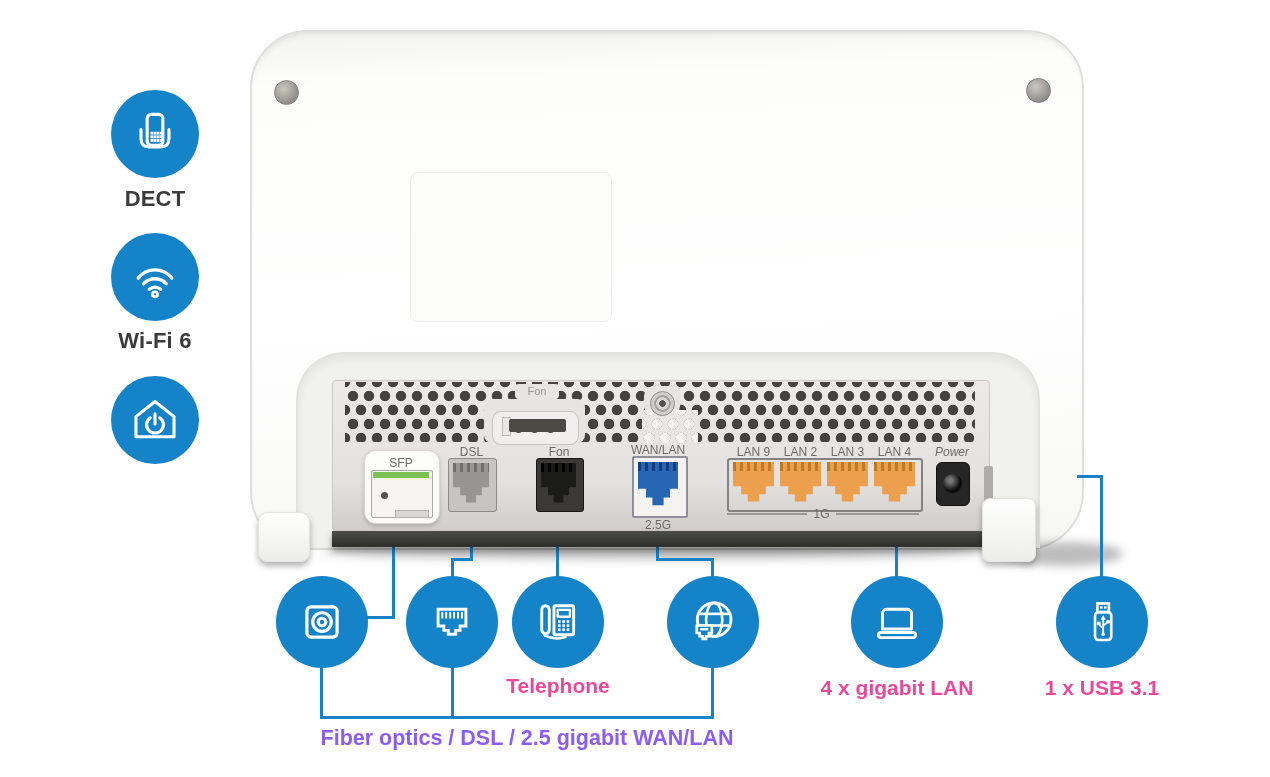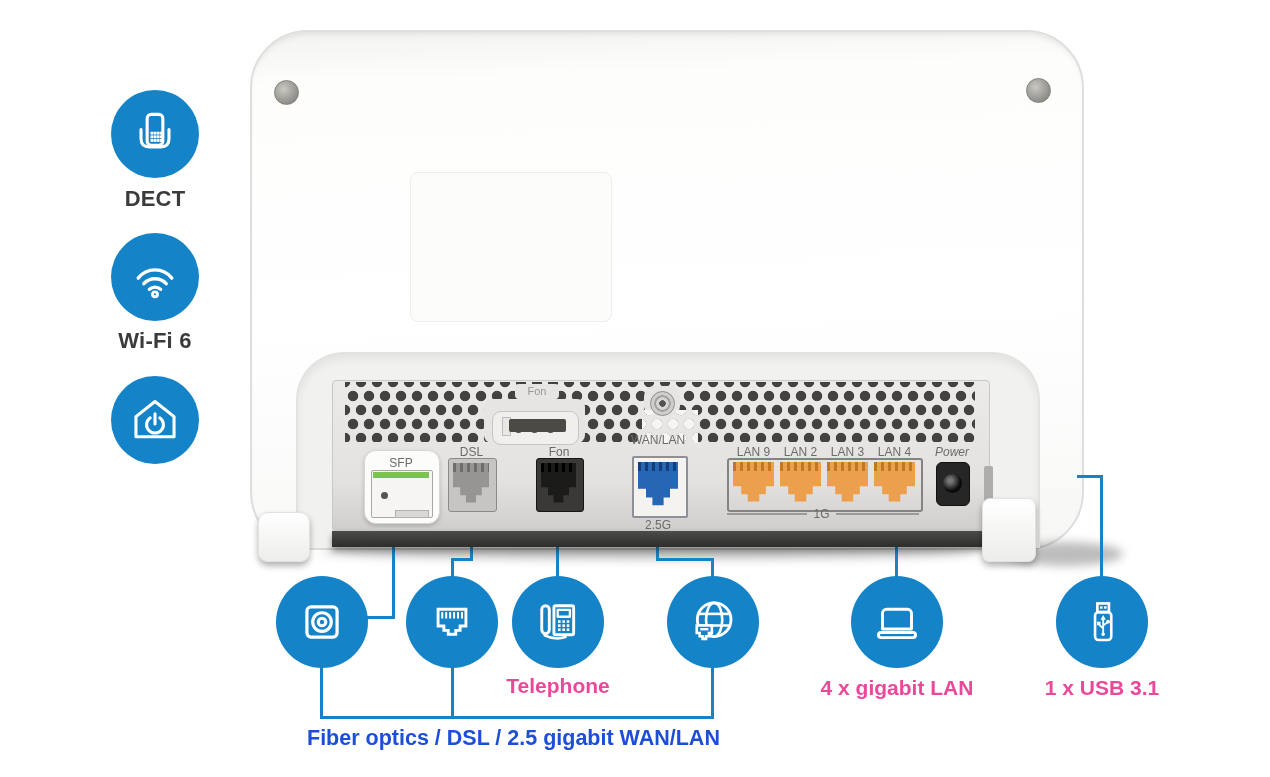--- a/index.html
+++ b/index.html
@@ -39,21 +39,21 @@
   .patch{position:absolute;background:#e6e5e3;z-index:3;}
   .port-label{position:absolute;font-size:12px;color:#6c6b69;text-align:center;z-index:4;}
   .jack{position:absolute;
         clip-path:polygon(0% 0%,100% 0%,100% 58%,80% 58%,80% 77%,64% 77%,64% 94%,36% 94%,36% 77%,20% 77%,20% 58%,0% 58%);
         background-repeat:no-repeat;background-size:100% 9px;z-index:4;}
   .dark-strip{position:absolute;left:332px;top:531px;width:653px;height:16px;z-index:4;
         background:linear-gradient(#4c4c4a,#2d2d2b);box-shadow:0 4px 6px rgba(0,0,0,.4);}
   .foot{position:absolute;background:linear-gradient(#ffffff,#ededeb);border:1px solid #e2e2e0;
         border-radius:10px;box-shadow:0 4px 6px rgba(0,0,0,.3);z-index:5;}
   .shadow-blob{position:absolute;border-radius:50%;background:rgba(0,0,0,.26);filter:blur(5px);z-index:1;}
-  .caption{position:absolute;font-weight:bold;color:#1d4ed8;}
+  .caption{position:absolute;font-weight:bold;color:#8b5cf6;text-align:center;}
 </style>
 </head>
 <body>
 
 <div id="stage">
 
   <div class="bubble sm" style="left:111px;top:90px;">
     <svg viewBox="0 0 100 100" width="56" height="56">
       <g fill="none" stroke="#fff" stroke-width="5.5" stroke-linecap="round" stroke-linejoin="round">
         <rect x="36" y="15" width="28" height="55" rx="7"></rect>
@@ -136,21 +136,21 @@
   <div class="port-label" style="left:448px;top:445px;width:47px;">DSL</div>
   <div class="abs" style="left:448px;top:458px;width:47px;height:52px;background:#c6c5c3;border:1.5px solid #8b8a88;border-radius:3px;z-index:4;">
     <div class="jack" style="left:4px;top:4px;width:36px;height:42px;background-color:#969593;background-image:repeating-linear-gradient(90deg,#6e6d6b 0 3px,rgba(0,0,0,0) 3px 7px);"></div>
   </div>
 
   <div class="port-label" style="left:536px;top:445px;width:46px;">Fon</div>
   <div class="abs" style="left:536px;top:458px;width:46px;height:52px;background:#3a3938;border:1.5px solid #161616;border-radius:3px;z-index:4;">
     <div class="jack" style="left:4px;top:4px;width:35px;height:42px;background-color:#1b1b1a;background-image:repeating-linear-gradient(90deg,#000 0 3px,rgba(0,0,0,0) 3px 7px);"></div>
   </div>
 
-  <div class="port-label" style="left:627px;top:433px;width:62px;">WAN/LAN</div>
+  <div class="port-label" style="left:627px;top:443px;width:62px;">WAN/LAN</div>
   <div class="abs" style="left:632px;top:456px;width:52px;height:58px;background:#f4f3f1;border:2px solid #8f9097;border-radius:2px;z-index:4;">
     <div class="jack" style="left:4px;top:4px;width:40px;height:46px;background-color:#2766b2;background-image:repeating-linear-gradient(90deg,#133c7a 0 3px,rgba(0,0,0,0) 3px 7px);"></div>
   </div>
   <div class="port-label" style="left:632px;top:518px;width:52px;">2.5G</div>
 
   <div class="port-label" style="left:724px;top:445px;width:59px;">LAN 9</div>
   <div class="port-label" style="left:771px;top:445px;width:59px;">LAN 2</div>
   <div class="port-label" style="left:818px;top:445px;width:59px;">LAN 3</div>
   <div class="port-label" style="left:865px;top:445px;width:59px;">LAN 4</div>
   <div class="abs" style="left:727px;top:458px;width:192px;height:50px;border:2px solid #84837f;border-radius:3px;z-index:4;"></div>

